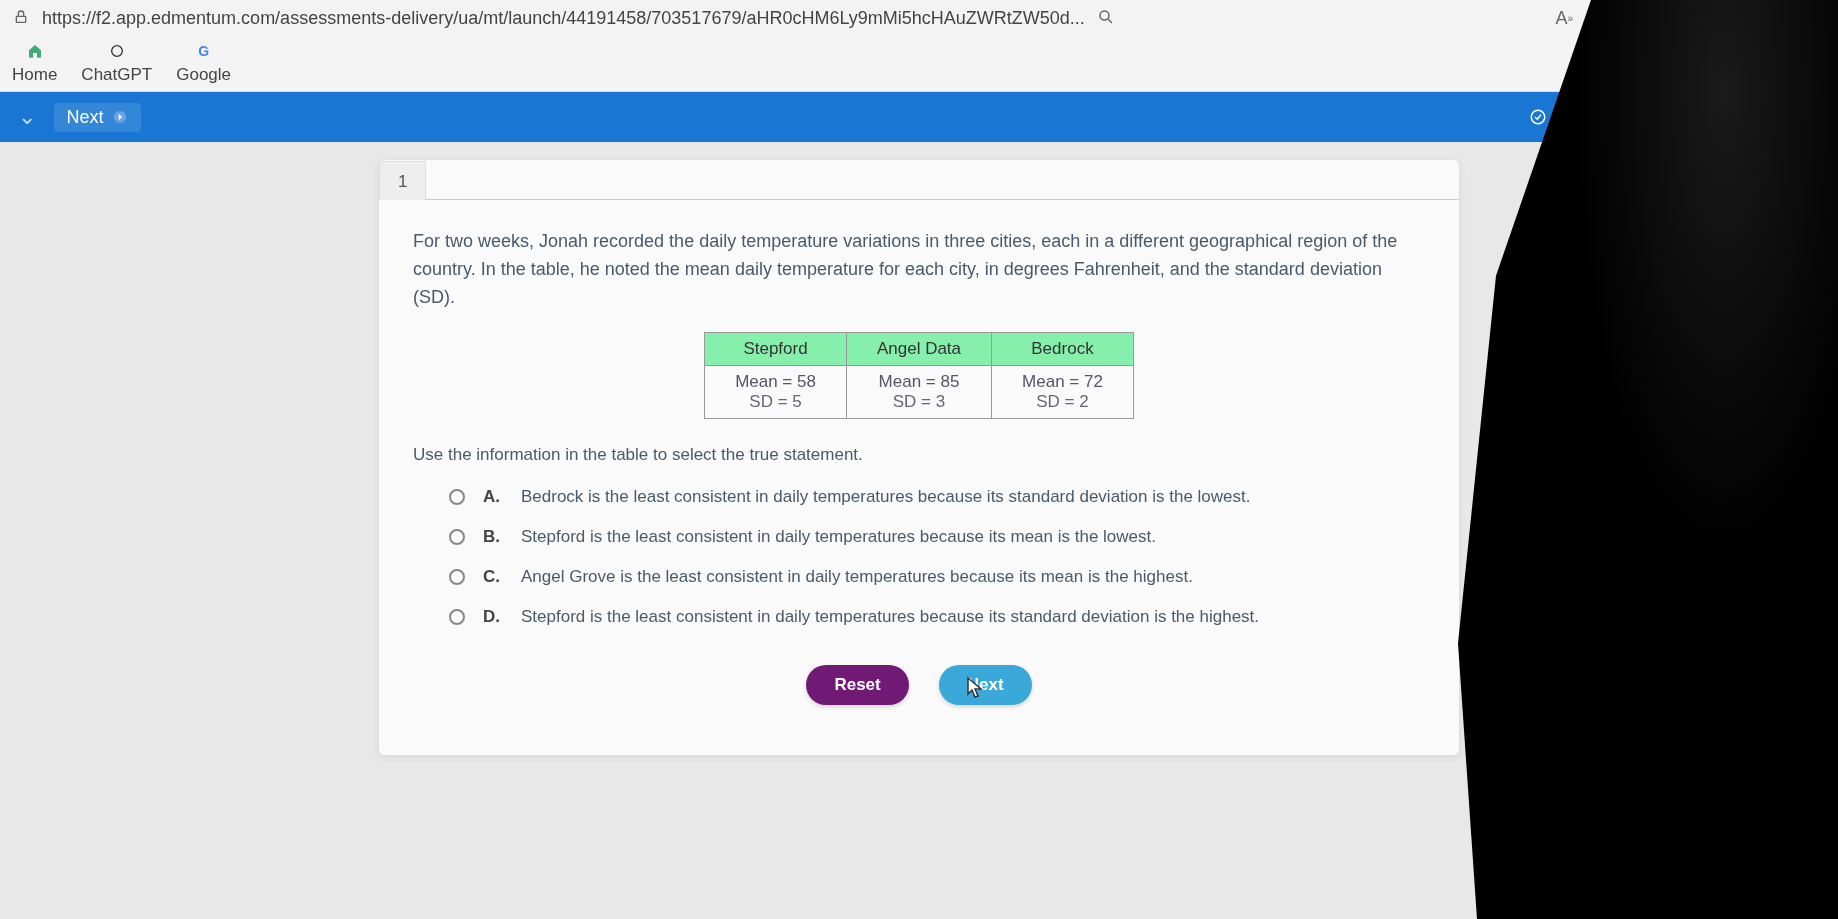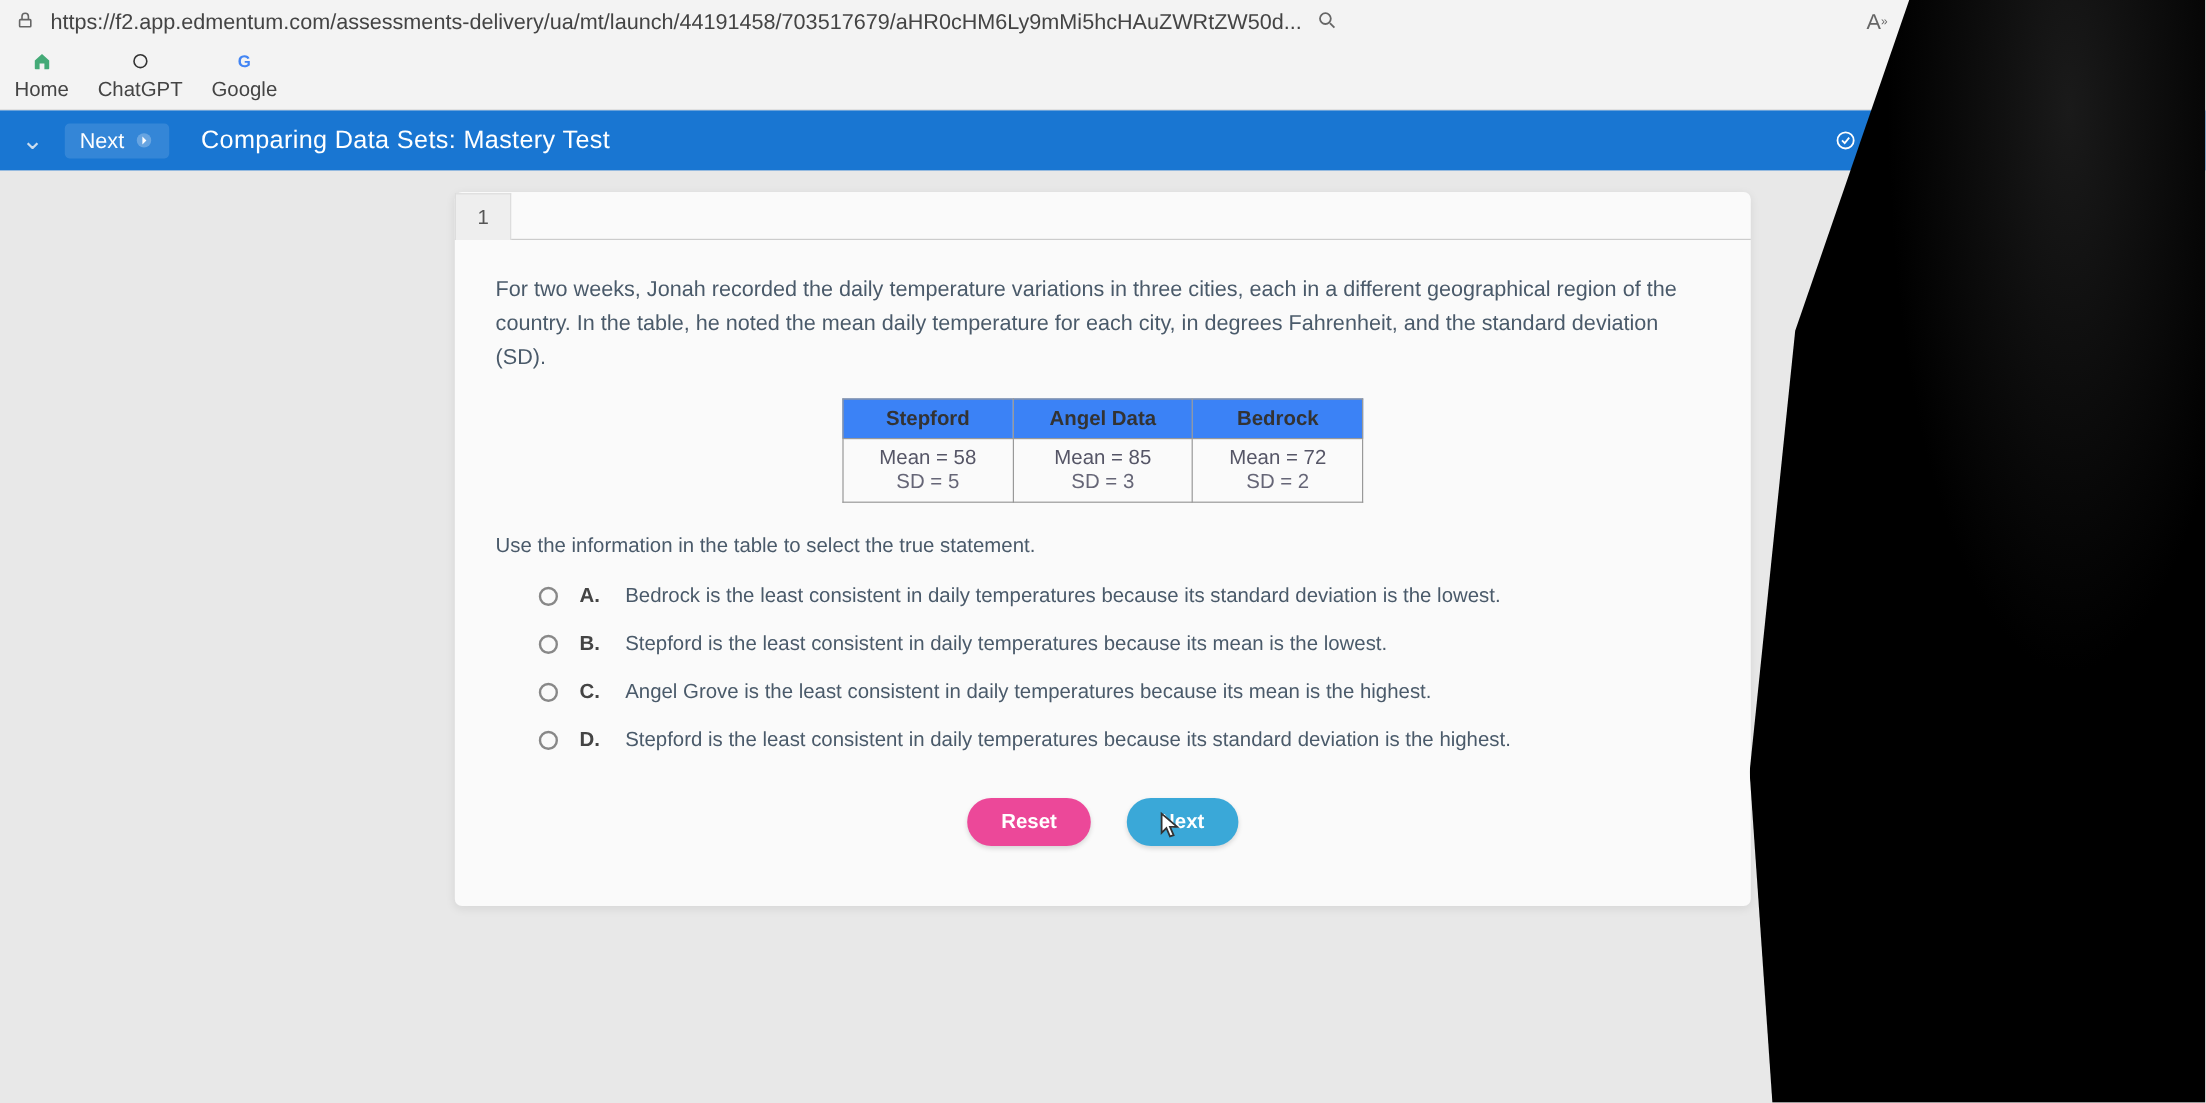--- a/index.html
+++ b/index.html
@@ -92,41 +92,41 @@
   margin: 14px auto 26px auto;
   border-collapse: collapse;
 }
 .data-table td, .data-table th {
   border: 1px solid #999;
   padding: 6px 30px;
   text-align: center;
   font-size: 17px;
   color: #4a5a6a;
 }
-.data-table th { font-weight: bold; color: #333; background: #3b82f6; }
+.data-table th { font-weight: normal; color: #333; background: #86efac; }
 .data-table .cell-top { color: #556; }
 .data-table .cell-bot { color: #667; }
 
 .instruction { color: #4a5a6a; font-size: 17px; margin: 16px 0 22px 0; }
 
 .choices { padding-left: 36px; }
 .choice { display: flex; align-items: flex-start; gap: 18px; margin-bottom: 20px; color: #4a5a6a; font-size: 17px; }
 .choice .radio {
   width: 16px; height: 16px; border: 2px solid #888; border-radius: 50%; flex-shrink: 0; margin-top: 2px; cursor: pointer;
 }
 .choice .letter { font-weight: bold; color: #444; width: 20px; }
 .choice .text { flex: 1; }
 
 .button-row { display: flex; justify-content: center; gap: 30px; margin-top: 38px; }
 .pill-btn {
   border: none; color: #fff; font-weight: bold; font-size: 17px;
   padding: 10px 28px; border-radius: 999px; cursor: pointer;
   box-shadow: 0 2px 4px rgba(0,0,0,0.15);
 }
-.btn-reset { background: #ec4899; }
+.btn-reset { background: #701a75; }
 .btn-next { background: #3aa8d8; }
 
 .cursor-arrow {
   position: absolute;
   left: 965px;
   top: 676px;
   font-size: 20px;
   color: #333;
   pointer-events: none;
 }
@@ -228,21 +228,20 @@
   <span class="chevron">⌄</span>
   <div class="next-chip">
     <span>Next</span>
     <span class="hdr-icon">
       <svg width="16" height="16" viewBox="0 0 24 24" fill="#fff">
           <circle cx="12" cy="12" r="9" fill="#fff" opacity="0.25"></circle>
           <path d="M10 7l5 5-5 5z" fill="#fff"></path>
         </svg>
     </span>
   </div>
-  <div class="title">Comparing Data Sets: Mastery Test</div>
   <div class="spacer"></div>
   <div class="hdr-btn">
     <span class="hdr-icon">
       <svg width="18" height="18" viewBox="0 0 24 24" fill="#fff">
           <circle cx="12" cy="12" r="9" fill="none" stroke="#fff" stroke-width="2"></circle>
           <path d="M8 12l3 3 5-6" fill="none" stroke="#fff" stroke-width="2"></path>
         </svg>
     </span>
     <span>Submit Test</span>
   </div>

